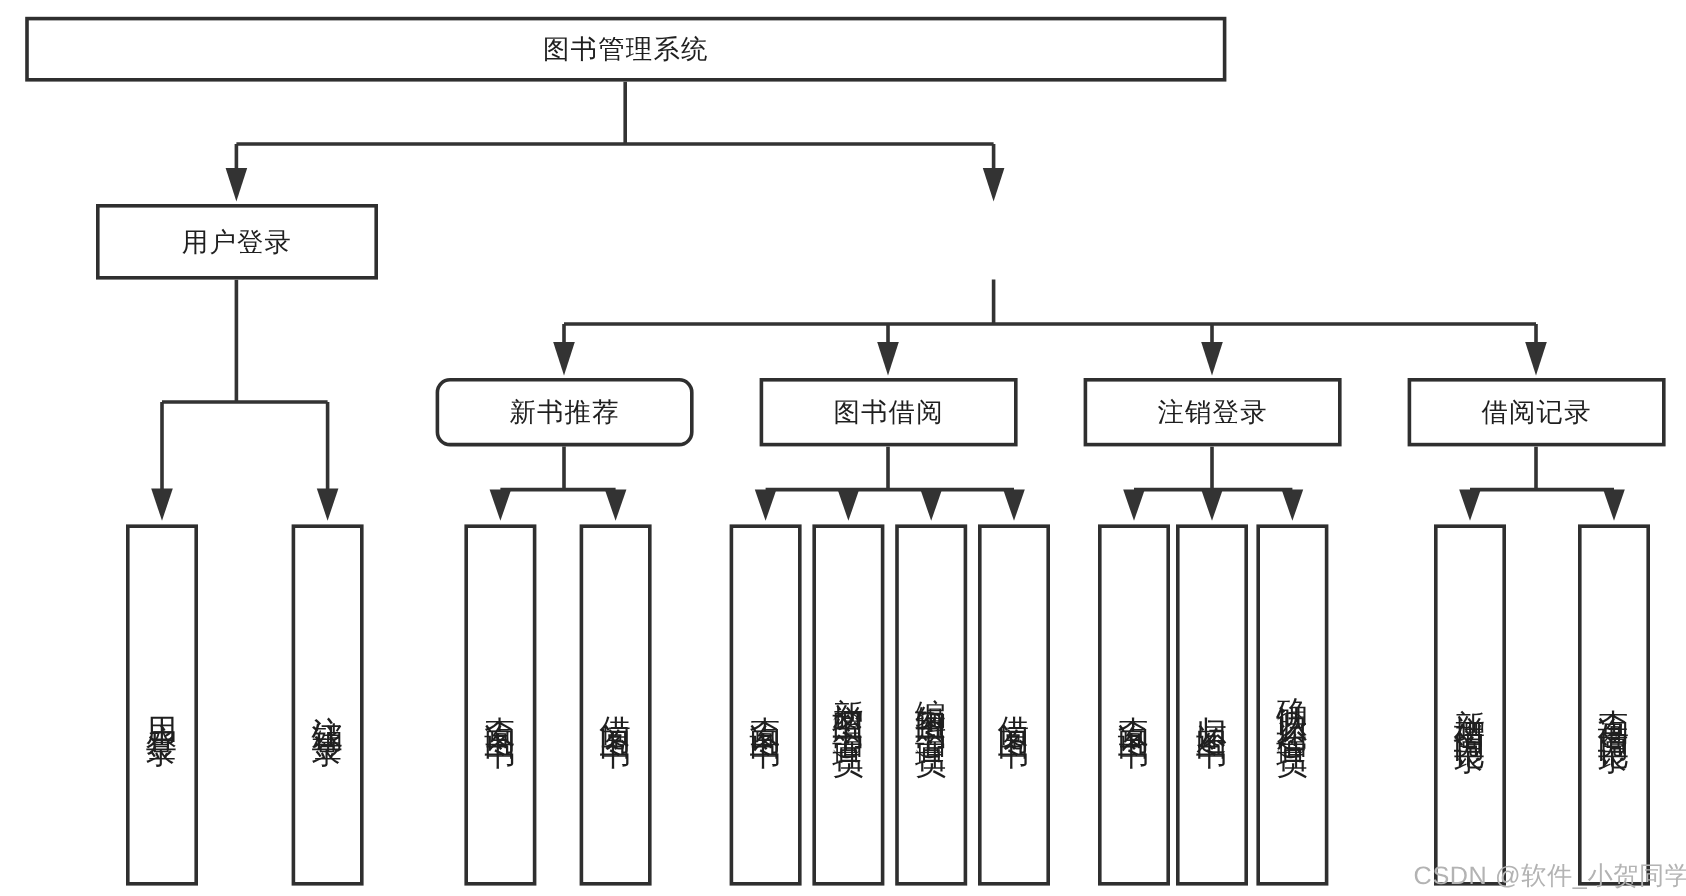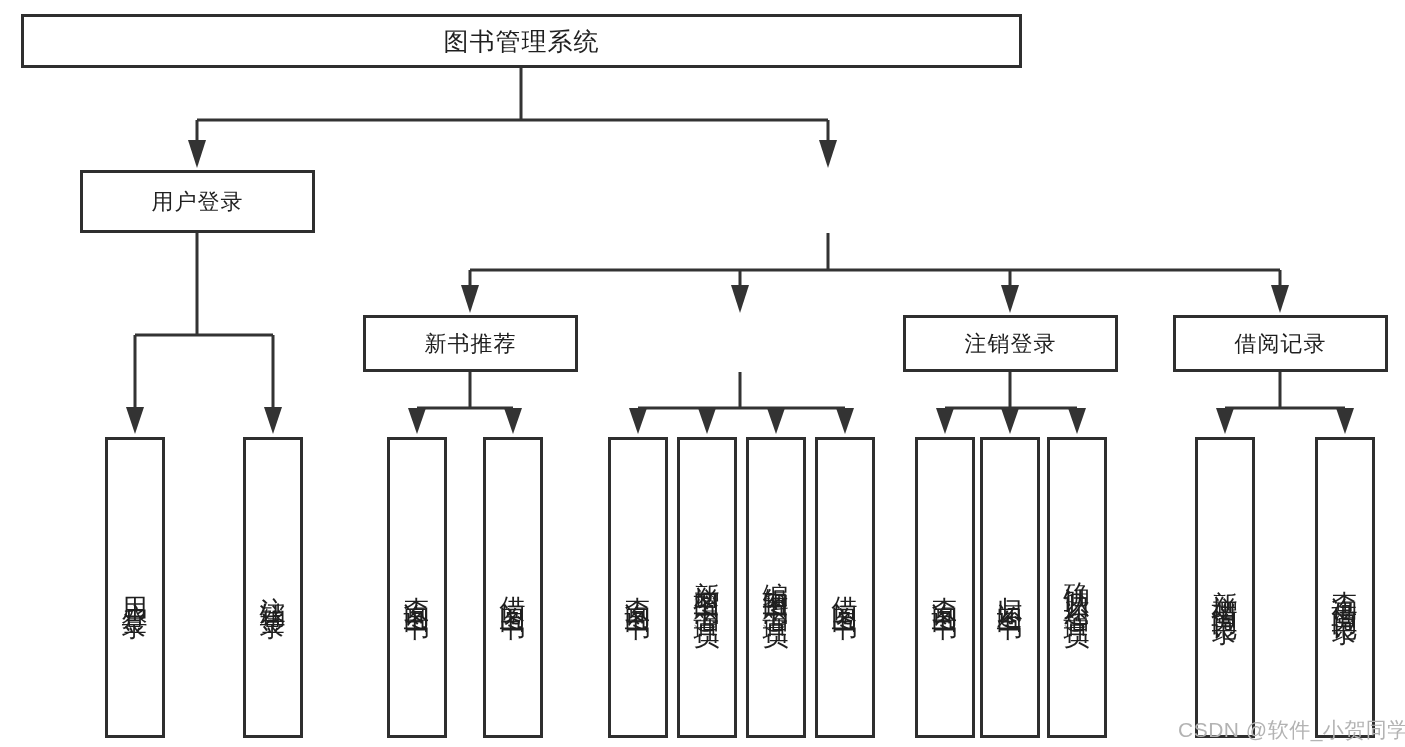--- a/index.html
+++ b/index.html
@@ -13,33 +13,33 @@
   .connector-layer{position:absolute;left:0;top:0;width:1405px;height:747px;}
   .connector-layer path{stroke:#333333;stroke-width:3;fill:none;}
   .connector-layer polygon{fill:#333333;stroke:none;}
   .node{
     position:absolute;box-sizing:border-box;
     border:3px solid #2f2f2f;background:#ffffff;
     display:flex;align-items:center;justify-content:center;
     color:#1f1f1f;
   }
   .h-node span{font-size:22px;letter-spacing:1px;white-space:nowrap;}
-  .root-node span{font-size:25px;letter-spacing:1px;}
+  .root-node span{font-size:22px;letter-spacing:1px;}
   .v-node span{
     writing-mode:vertical-rl;
     text-orientation:mixed;
     font-size:26px;letter-spacing:6px;line-height:1;
     white-space:nowrap;
   }
   
   .n-root{left:21px;top:14px;width:1001px;height:54px;}
   .n-user-login{left:80px;top:170px;width:235px;height:63px;}
   .n-book-mgmt{left:710px;top:170px;width:237px;height:63px;}
   .n-l3{top:315px;width:215px;height:57px;}
-  .n-new-rec{left:363px;}
+  .n-new-rec{left:363px;border-radius:12px;}
   .n-borrowing{left:633px;}
   .n-current{left:903px;}
   .n-records{left:1173px;text-align:right;}
   .leaf{top:437px;width:60px;height:301px;}
   .lf-a1{left:105px;} .lf-a2{left:243px;}
   .lf-b1{left:387px;} .lf-b2{left:483px;}
   .lf-c1{left:608px;} .lf-c2{left:677px;} .lf-c3{left:746px;} .lf-c4{left:815px;}
   .lf-d1{left:915px;} .lf-d2{left:980px;} .lf-d3{left:1047px;}
   .lf-e1{left:1195px;} .lf-e2{left:1315px;}
   .watermark{
@@ -100,20 +100,23 @@
     <span>图书管理系统</span>
   </div>
 
   <div class="node h-node n-user-login">
     <span>用户登录</span>
   </div>
 
   <div class="node h-node n-l3 n-new-rec">
     <span>新书推荐</span>
   </div>
+  <div class="node h-node n-l3 n-borrowing">
+    <span>图书借阅</span>
+  </div>
   <div class="node h-node n-l3 n-current">
     <span>注销登录</span>
   </div>
   <div class="node h-node n-l3 n-records">
     <span>借阅记录</span>
   </div>
 
   <div class="node v-node leaf lf-a1">
     <span>用户登录</span>
   </div>

